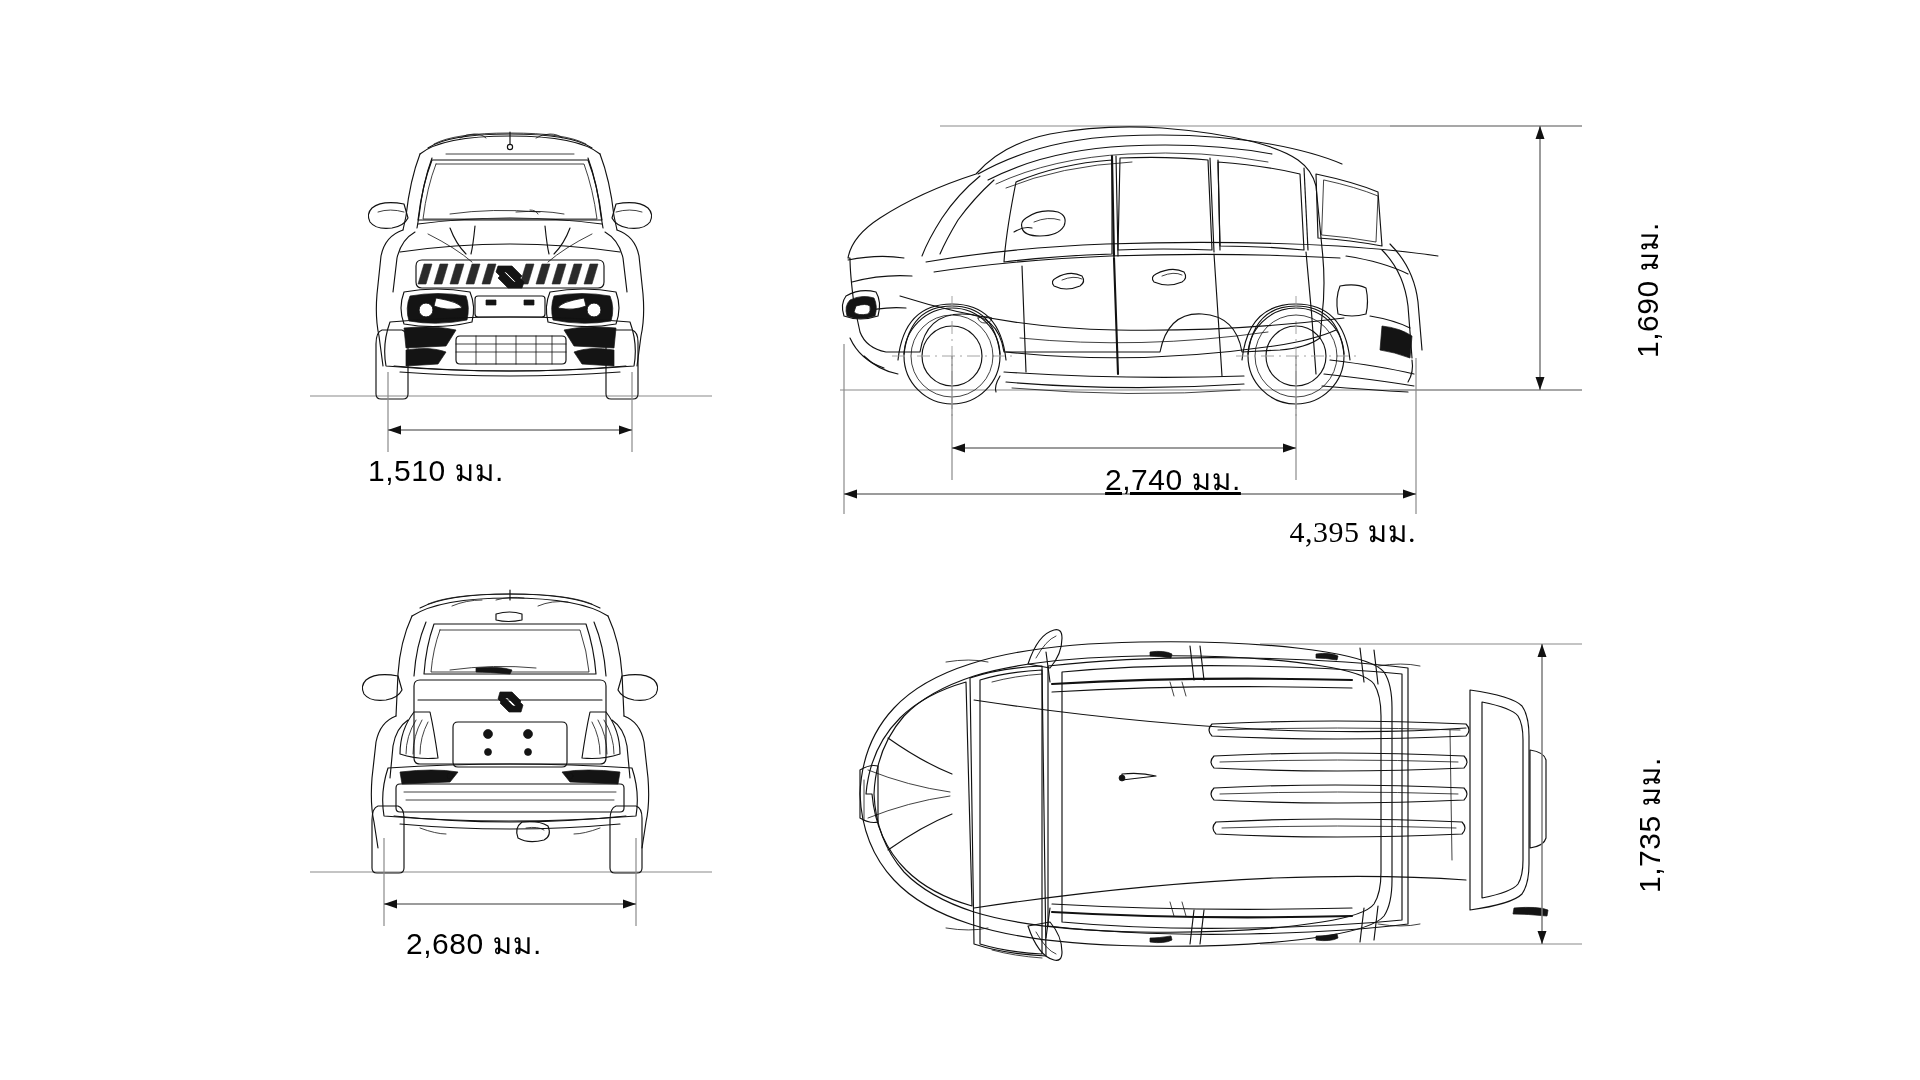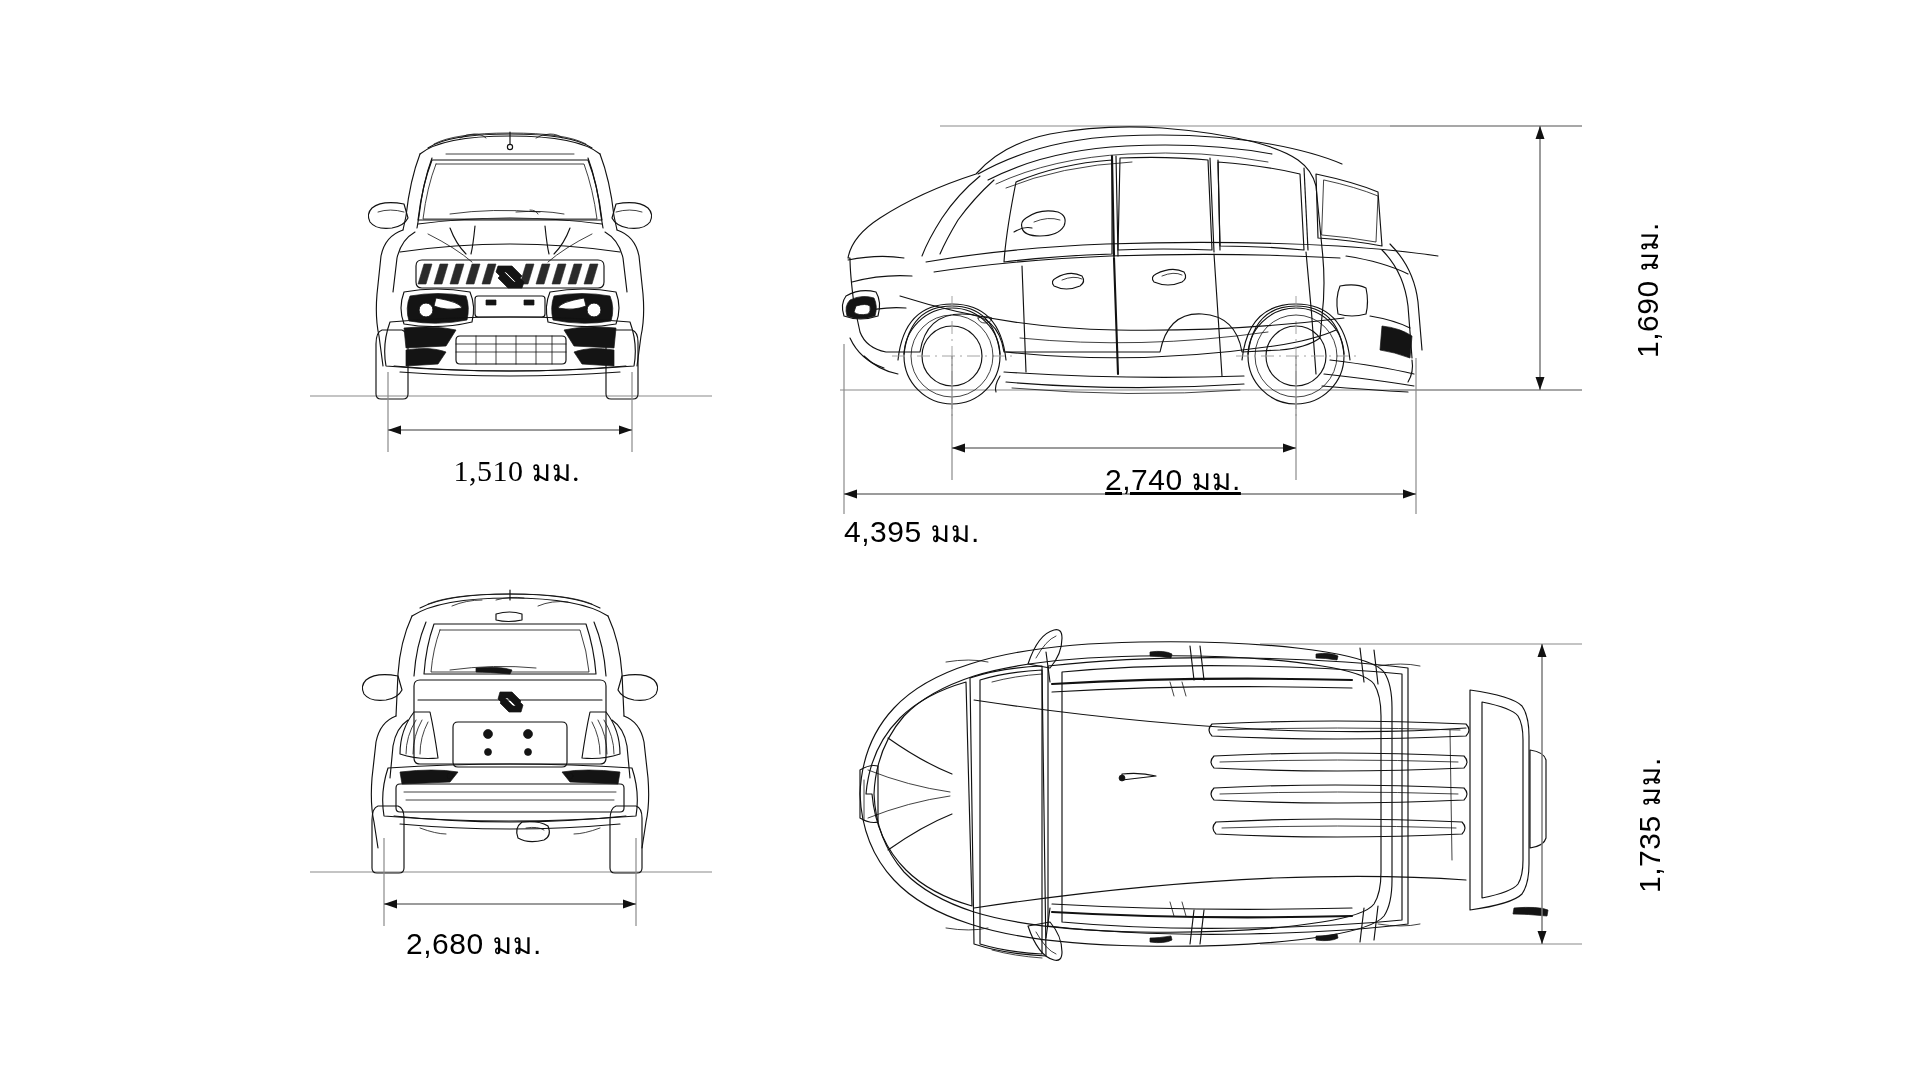--- a/index.html
+++ b/index.html
@@ -194,21 +194,21 @@
 
       <path class="extline" d="M 88 272 L 88 352"></path>
       <path class="extline" d="M 332 272 L 332 352"></path>
 
       <path class="dimline" d="M 88 330 L 332 330"></path>
       <path class="arrowhead" d="M 88 330 l 13 -4.5 l 0 9 z"></path>
       <path class="arrowhead" d="M 332 330 l -13 -4.5 l 0 9 z"></path>
     </svg>
   </div>
 
-  <div class="dim-label" style="left:368px; top:447px; width:212px; text-align:right;font-family:Liberation Serif, serif;">1,510 มม.</div>
+  <div class="dim-label" style="left:368px; top:447px; width:212px; text-align:left;">1,510 มม.</div>
 
   <div class="view-pane" style="left:830px; top:100px; width:760px; height:420px;">
     <svg class="blueprint-svg" width="760" height="420" viewBox="0 0 760 420">
 
       <path class="extline" d="M 110 26 L 752 26"></path>
 
       <path class="extline" d="M 10 290 L 752 290"></path>
 
       <path class="ln" d="M 18 158
                           q 4 -22 32 -40
@@ -338,21 +338,21 @@
       <path class="extline" d="M 560 290 L 752 290"></path>
 
       <path class="dimline" d="M 710 26 L 710 290"></path>
       <path class="arrowhead" d="M 710 26 l -4.5 13 l 9 0 z"></path>
       <path class="arrowhead" d="M 710 290 l -4.5 -13 l 9 0 z"></path>
     </svg>
   </div>
 
   <div class="dim-label" style="left:888px; top:456px; width:570px; text-align:center;text-decoration:underline;">2,740 มม.</div>
 
-  <div class="dim-label" style="left:844px; top:508px; width:572px; text-align:left;">4,395 มม.</div>
+  <div class="dim-label" style="left:844px; top:508px; width:572px; text-align:right;font-family:Liberation Serif, serif;">4,395 มม.</div>
 
   <div class="dim-label vertical" style="left:1624px; top:358px;">1,690 มม.</div>
 
   <div class="view-pane" style="left:300px; top:570px; width:420px; height:400px;">
     <svg class="blueprint-svg" width="420" height="400" viewBox="0 0 420 400">
 
       <path class="extline" d="M 10 302 L 412 302"></path>
 
       <path class="ln" d="M 78 236 q -6 2 -6 14 l 0 48 q 0 5 5 5 l 22 0 q 5 0 5 -5 l 0 -50 q 0 -10 -6 -12 z"></path>
       <path class="ln" d="M 316 236 q -6 2 -6 14 l 0 48 q 0 5 5 5 l 22 0 q 5 0 5 -5 l 0 -50 q 0 -10 -6 -12 z"></path>

